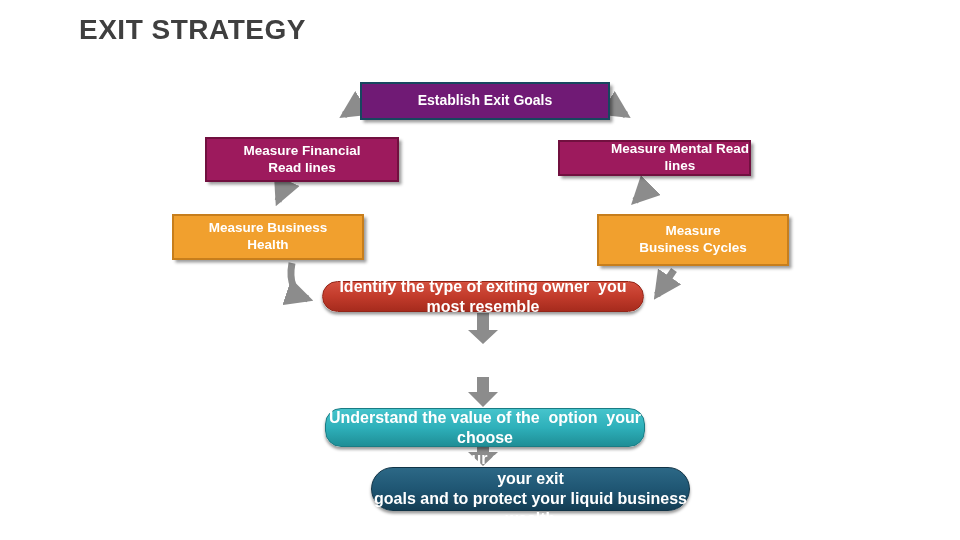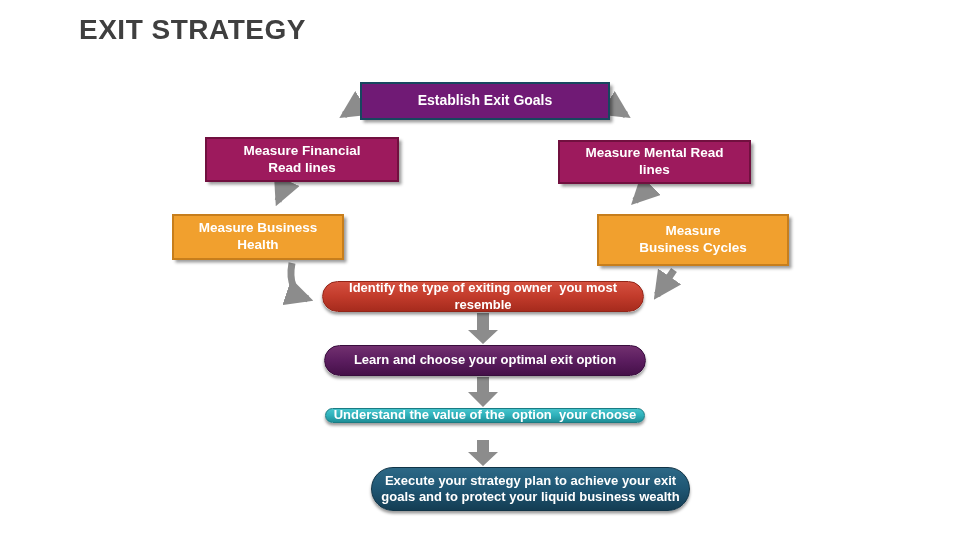--- a/index.html
+++ b/index.html
@@ -47,54 +47,55 @@
     border: 2px solid #17475f;
     font-size: 14px;
   }
   .box-financial {
     left: 205px; top: 137px; width: 194px; height: 45px;
     background: #9d1a5d;
     border: 2px solid #71103f;
     text-align: center;
   }
   .box-mental {
-    left: 558px; top: 140px; width: 193px; height: 44px;
+    left: 558px; top: 140px; width: 193px; height: 36px;
     background: #9d1a5d;
     border: 2px solid #71103f;
+    justify-content: flex-end;
   }
   .box-health {
-    left: 172px; top: 214px; width: 172px; height: 46px;
+    left: 172px; top: 214px; width: 192px; height: 46px;
     background: #f1a02e;
     border: 2px solid #c77e1c;
   }
   .box-cycles {
     left: 597px; top: 214px; width: 192px; height: 52px;
     background: #f1a02e;
     border: 2px solid #c77e1c;
   }
   .pill {
-    font-size: 13px;
+    font-size: 16px;
     box-shadow: 0 2.5px 3px rgba(0,0,0,0.40);
     padding: 0 0;
     text-align: center;
   }
   .pill-identify {
     left: 322px; top: 281px; width: 322px; height: 31px;
     border-radius: 16px;
     background: linear-gradient(180deg, #d4503f 0%, #c23b2b 50%, #a62b1d 100%);
     border: 1px solid #932518;
   }
   .pill-learn {
     left: 324px; top: 345px; width: 322px; height: 31px;
     border-radius: 16px;
     background: linear-gradient(180deg, #72306f 0%, #5b1d5f 50%, #451049 100%);
     border: 1px solid #380d3d;
   }
   .pill-understand {
-    left: 325px; top: 408px; width: 320px; height: 15px;
+    left: 325px; top: 408px; width: 320px; height: 39px;
     border-radius: 16px;
     background: linear-gradient(180deg, #46c4cc 0%, #2eb0ba 50%, #1f8e96 100%);
     border: 1px solid #1a7c84;
   }
   .pill-execute {
     left: 331px; top: 467px; width: 319px; height: 44px;
     border-radius: 22px;
     background: linear-gradient(180deg, #2c6886 0%, #1f5673 50%, #143d53 100%);
     border: 1px solid #113447;
     margin-left: 40px;
@@ -152,23 +153,20 @@
 
   <div class="node box box-cycles">
     <span>Measure
 Business Cycles</span>
   </div>
 
   <div class="node pill pill-identify">
     <span>Identify the type of exiting owner  you most resemble</span>
   </div>
 
-  <div class="node pill pill-learn">
-    <span>Learn and choose your optimal exit option</span>
-  </div>
 
   <div class="node pill pill-understand">
     <span>Understand the value of the  option  your choose</span>
   </div>
 
   <div class="node pill pill-execute">
     <span>Execute your strategy plan to achieve your exit
 goals and to protect your liquid business wealth</span>
   </div>
 

